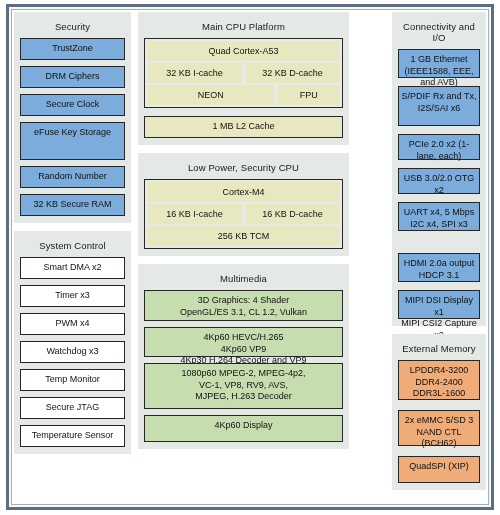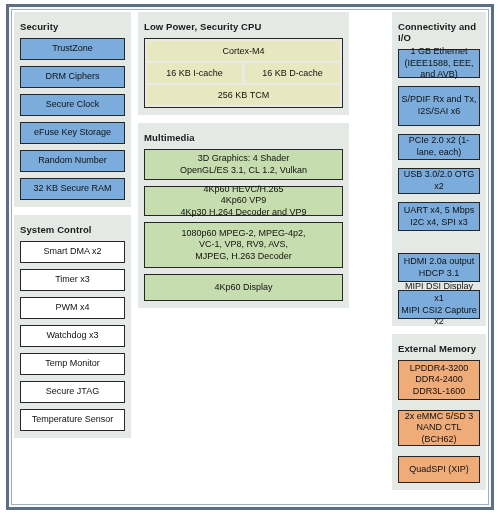--- a/index.html
+++ b/index.html
@@ -55,41 +55,40 @@
   .col-1 { width: 117px; }
   .col-2 { width: 211px; }
   .col-3 { width: 130px; flex: 1; padding-left: 36px; }
 
   .group {
     background: #e5e9e5;
     padding: 6px 6px 7px 6px;
     box-sizing: border-box;
   }
   .group-title {
-    text-align: left;
-    font-weight: bold;
+    text-align: center;
+    font-weight: normal;
     font-size: 9.5px;
     color: #1a1a1a;
     padding: 3px 0 6px 0;
     letter-spacing: 0.1px;
   }
   .blocks {
     display: flex;
     flex-direction: column;
   }
   .block {
     border: 1.5px solid #262626;
     box-sizing: border-box;
     text-align: center;
     font-size: 9px;
     color: #111111;
     line-height: 1.28;
     padding: 4px 2px;
     display: flex;
-    align-items: center;
     justify-content: center;
   }
   .block span { display: block; width: 100%; white-space: pre-line; }
 
   .blue   { background: #7bacdc; }
   .tan    { background: #ffffff; }
   .yellow { background: #e8e8c0; }
   .green  { background: #c6ddaf; }
   .orange { background: #efab78; }
 
@@ -138,21 +137,21 @@
         <div class="blocks">
           <div class="block blue" style="height:22px;margin-bottom:6px">
               <span>TrustZone</span>
             </div>
           <div class="block blue" style="height:22px;margin-bottom:6px">
               <span>DRM Ciphers</span>
             </div>
           <div class="block blue" style="height:22px;margin-bottom:6px">
               <span>Secure Clock</span>
             </div>
-          <div class="block blue" style="height:22px;margin-bottom:6px">
+          <div class="block blue" style="height:38px;margin-bottom:6px">
               <span>eFuse Key Storage</span>
             </div>
           <div class="block blue" style="height:22px;margin-bottom:6px">
               <span>Random Number</span>
             </div>
           <div class="block blue" style="height:22px">
               <span>32 KB Secure RAM</span>
             </div>
         </div>
       </div>
@@ -181,20 +180,39 @@
           <div class="block tan" style="height:22px">
               <span>Temperature Sensor</span>
             </div>
         </div>
       </div>
 
     </div>
 
     <div class="col col-2">
 
+      <div class="group">
+        <div class="group-title">Main CPU Platform</div>
+        <div class="cpu-card">
+          <div class="cpu-row">
+            <div class="cpu-cell cpu-full">Quad Cortex-A53</div>
+          </div>
+          <div class="cpu-row">
+            <div class="cpu-cell cpu-half">32 KB I-cache</div>
+            <div class="cpu-cell cpu-half">32 KB D-cache</div>
+          </div>
+          <div class="cpu-row">
+            <div class="cpu-cell cpu-wide">NEON</div>
+            <div class="cpu-cell cpu-narrow">FPU</div>
+          </div>
+        </div>
+        <div class="block yellow l2" style="height:22px">
+            <span>1 MB L2 Cache</span>
+          </div>
+      </div>
 
       <div class="group">
         <div class="group-title">Low Power, Security CPU</div>
         <div class="cpu-card">
           <div class="cpu-row">
             <div class="cpu-cell cpu-full">Cortex-M4</div>
           </div>
           <div class="cpu-row">
             <div class="cpu-cell cpu-half">16 KB I-cache</div>
             <div class="cpu-cell cpu-half">16 KB D-cache</div>

